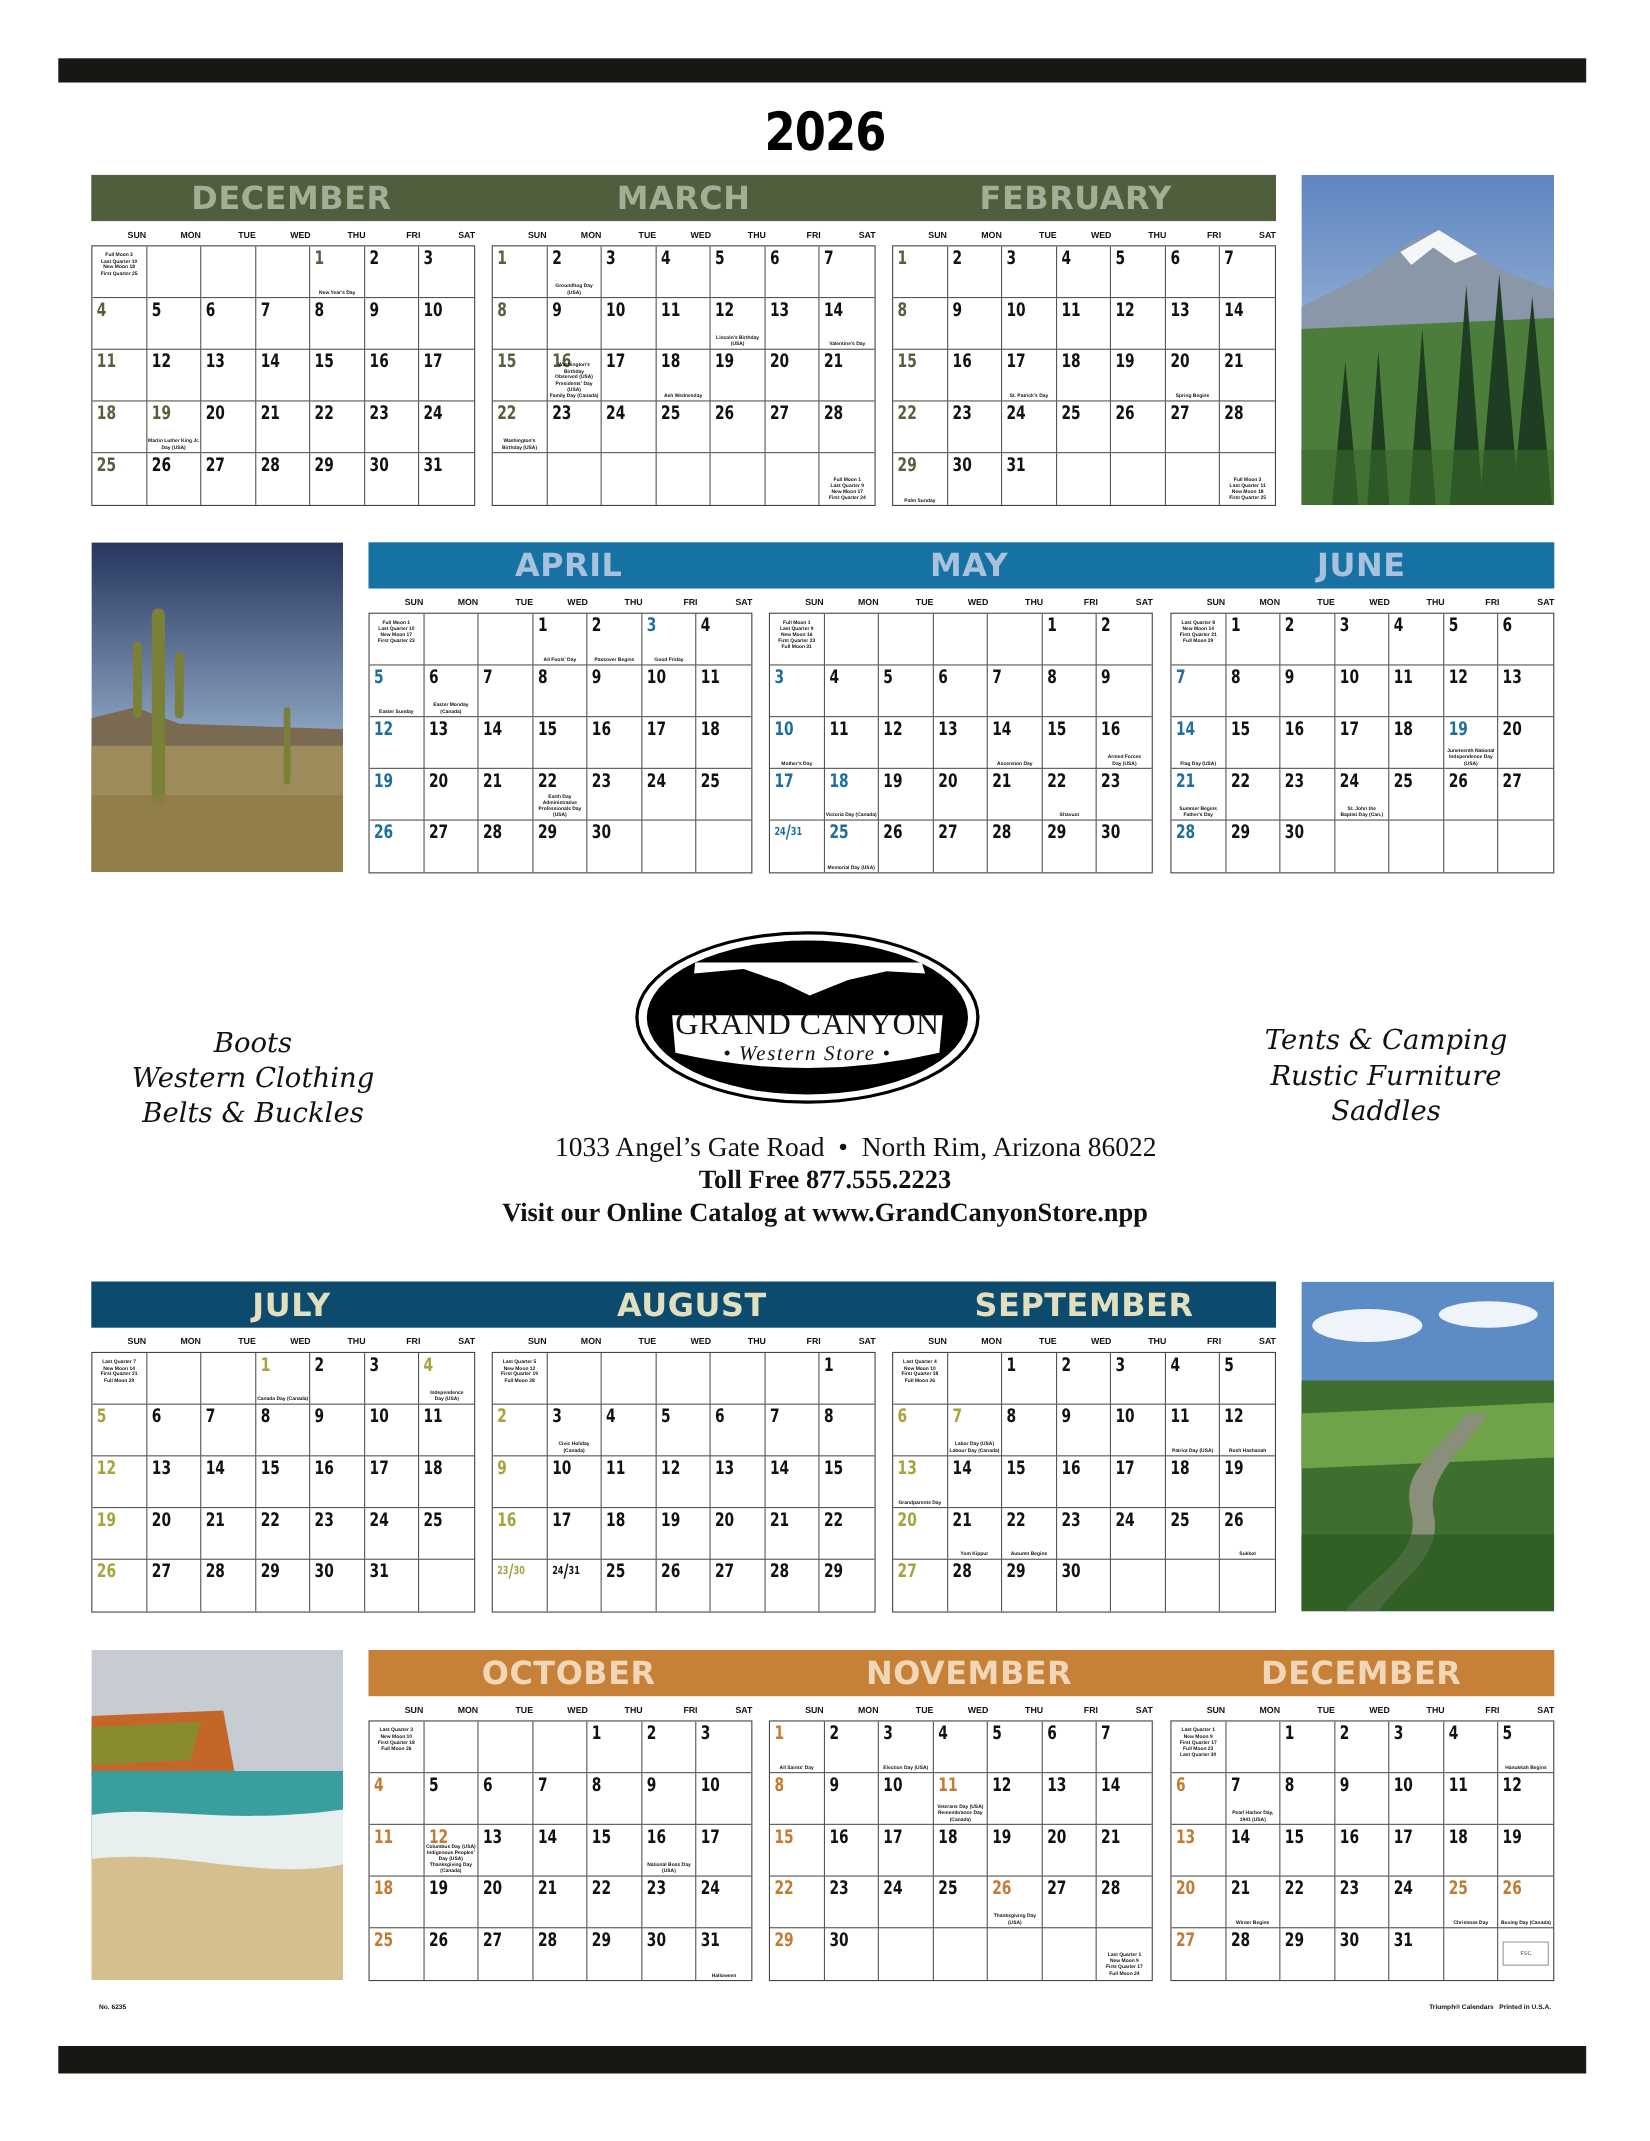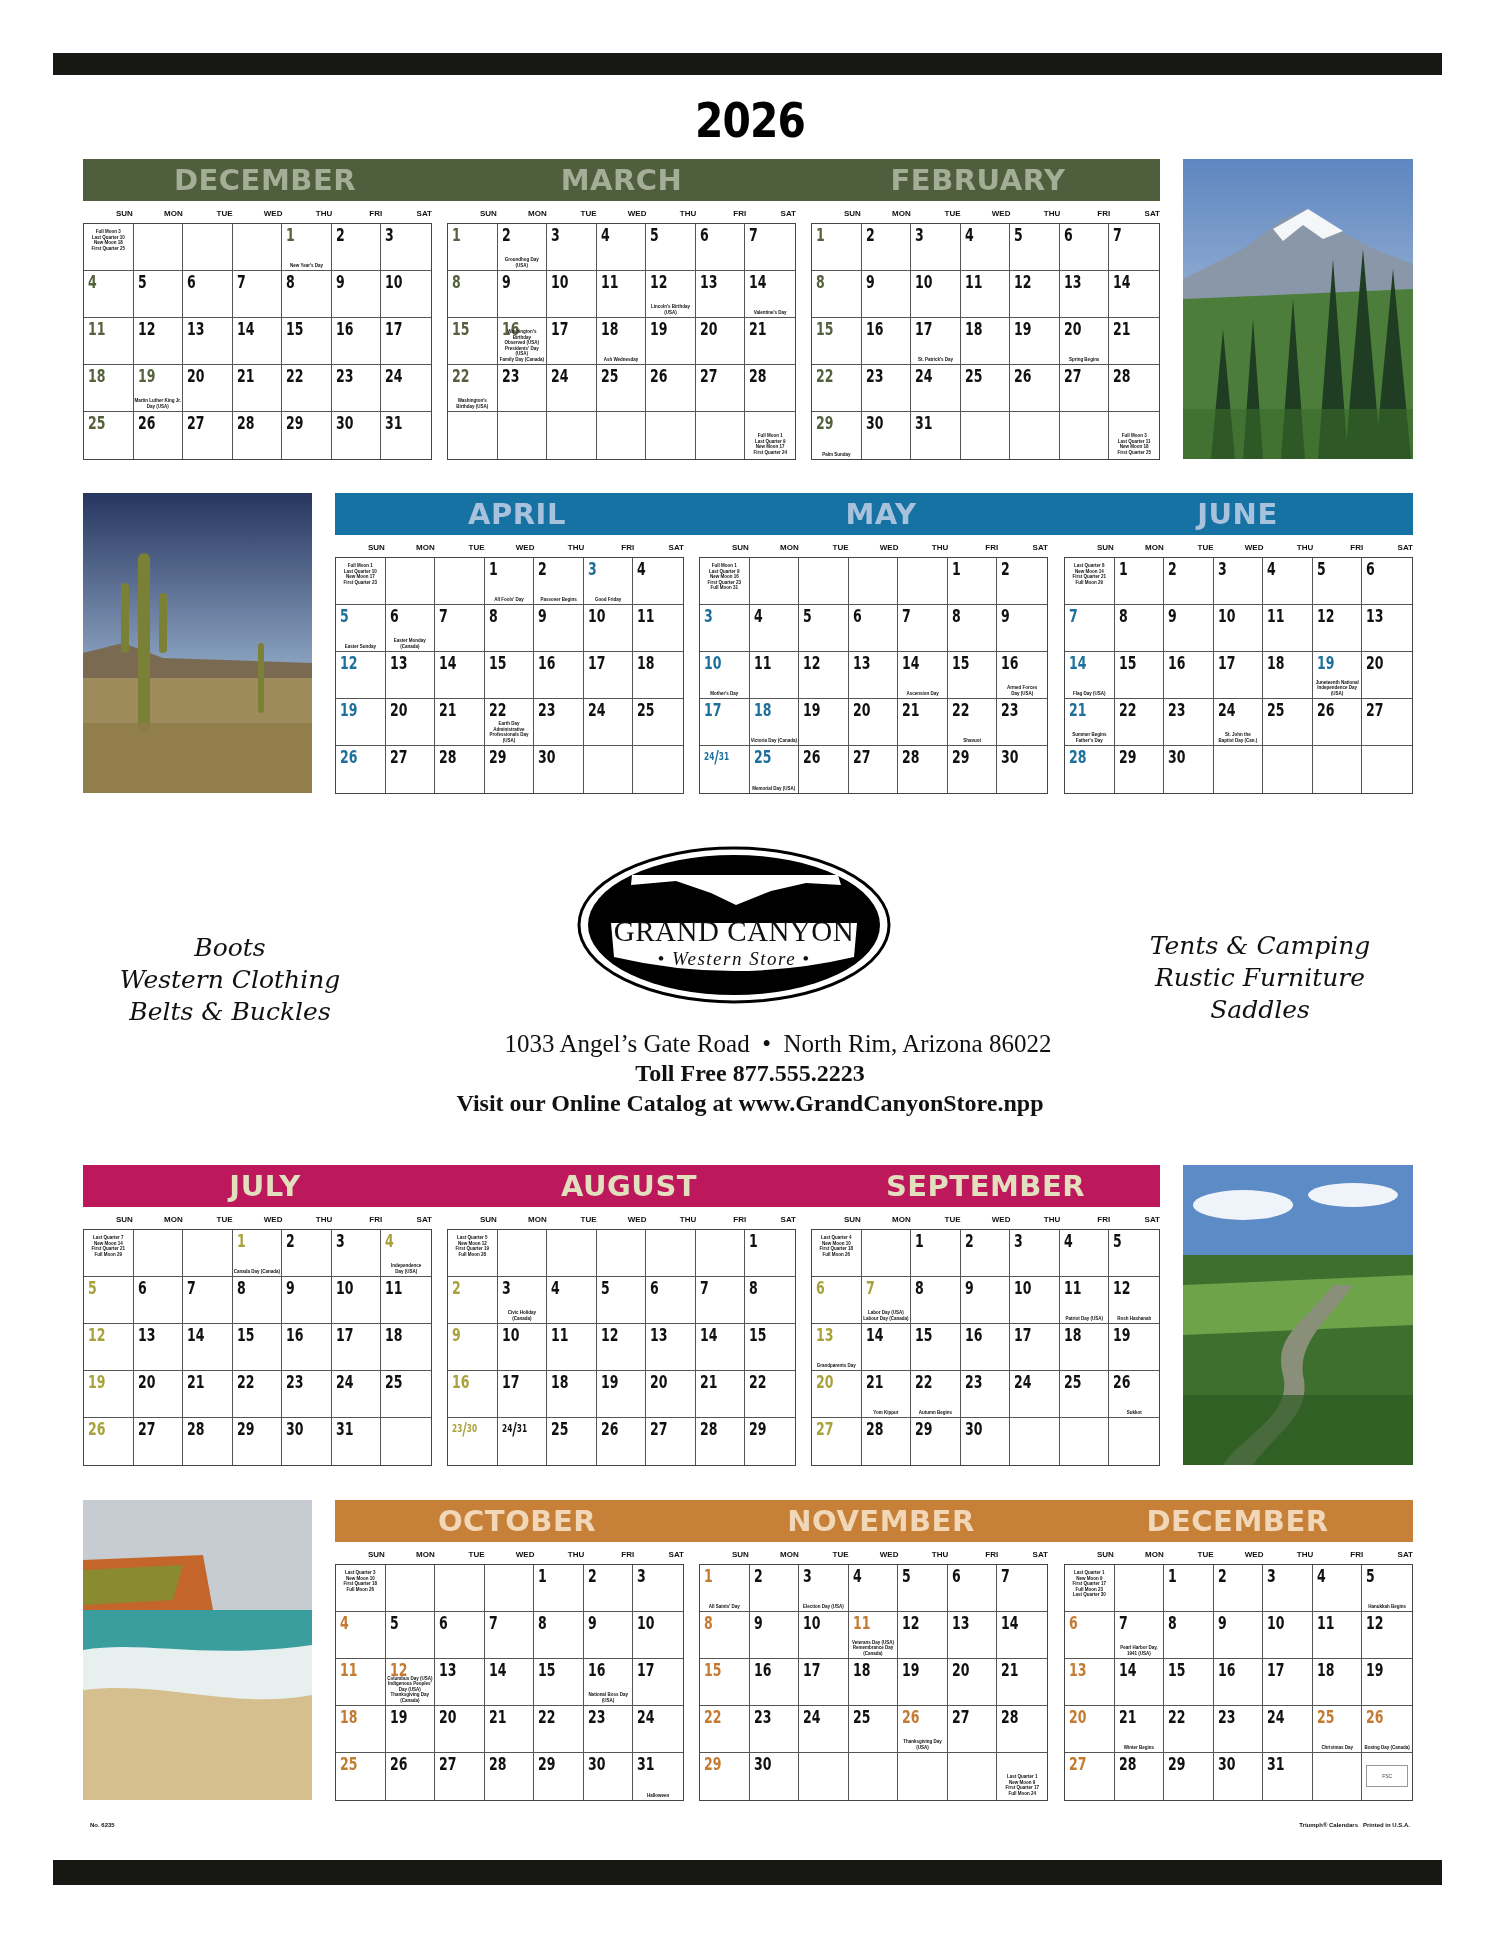--- a/index.html
+++ b/index.html
@@ -36,21 +36,21 @@
 <div class="qhead" id="qh1" style="left: 83px; top: 159px; width: 1077px; background: rgb(79, 94, 61);">
     <div class="mname" style="width: 364px; color: rgb(164, 173, 149);">DECEMBER</div>
     <div class="mname" style="width: 349px; color: rgb(164, 173, 149);">MARCH</div>
     <div class="mname" style="width: 364px; color: rgb(164, 173, 149);">FEBRUARY</div>
   </div>
 <div class="qhead" id="qh2" style="left: 335px; top: 493px; width: 1078px; background: rgb(22, 114, 162);">
     <div class="mname" style="width: 364px; color: rgb(168, 194, 221);">APRIL</div>
     <div class="mname" style="width: 364px; color: rgb(168, 194, 221);">MAY</div>
     <div class="mname" style="width: 349px; color: rgb(168, 194, 221);">JUNE</div>
   </div>
-<div class="qhead" id="qh3" style="left: 83px; top: 1165px; width: 1077px; background: #be185d;">
+<div class="qhead" id="qh3" style="left: 83px; top: 1165px; width: 1077px; background: #0c4a6e;">
     <div class="mname" style="width: 364px; color: rgb(225, 223, 189);">JULY</div>
     <div class="mname" style="width: 364px; color: rgb(225, 223, 189);">AUGUST</div>
     <div class="mname" style="width: 349px; color: rgb(225, 223, 189);">SEPTEMBER</div>
   </div>
 <div class="qhead" id="qh4" style="left: 335px; top: 1500px; width: 1078px; background: rgb(198, 128, 55);">
     <div class="mname" style="width: 364px; color: rgb(241, 214, 184);">OCTOBER</div>
     <div class="mname" style="width: 364px; color: rgb(241, 214, 184);">NOVEMBER</div>
     <div class="mname" style="width: 349px; color: rgb(241, 214, 184);">DECEMBER</div>
   </div>
 

